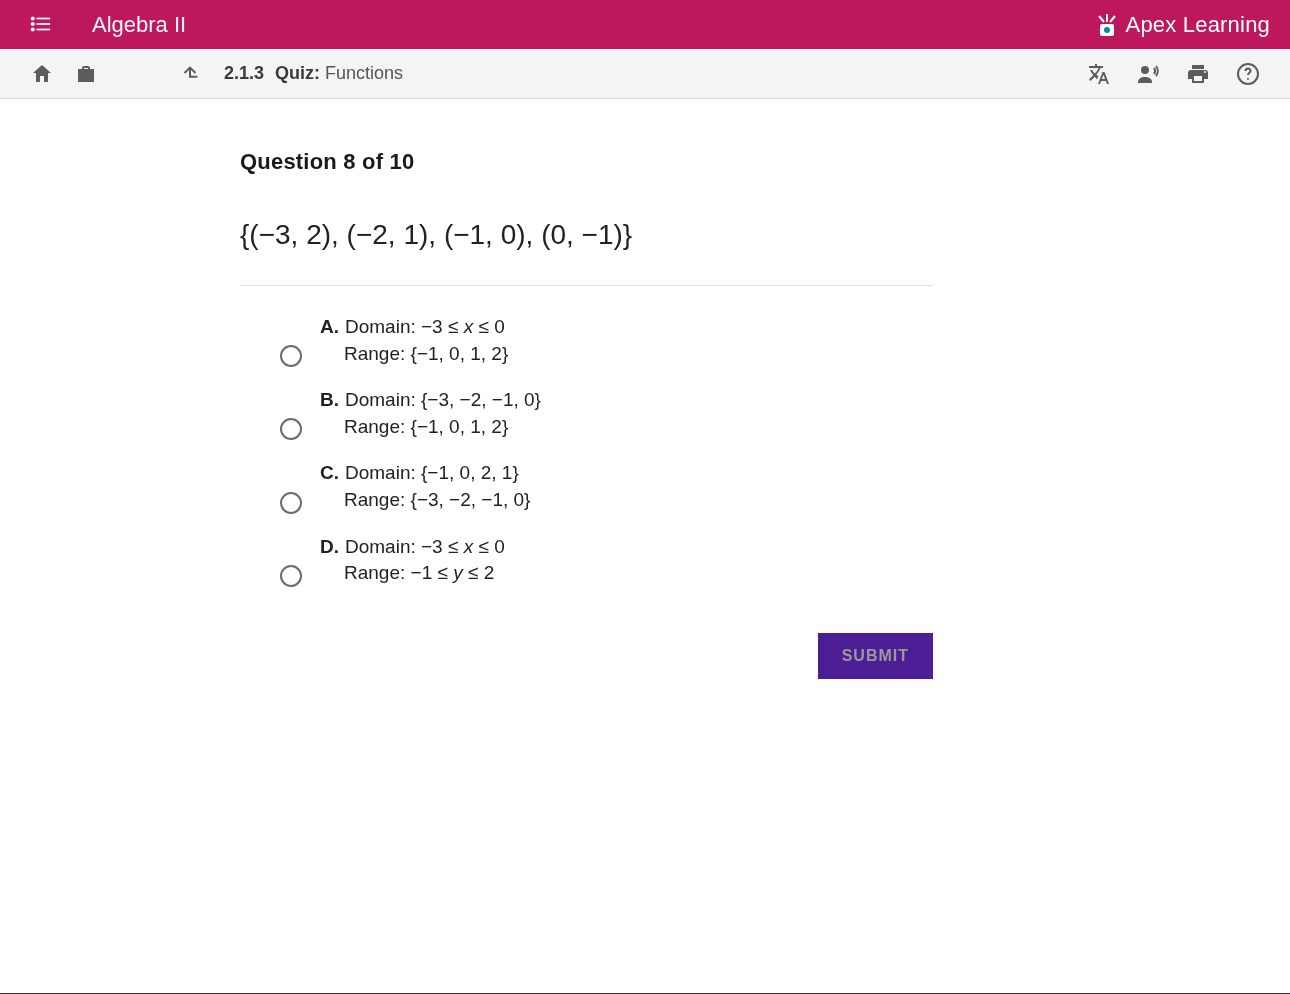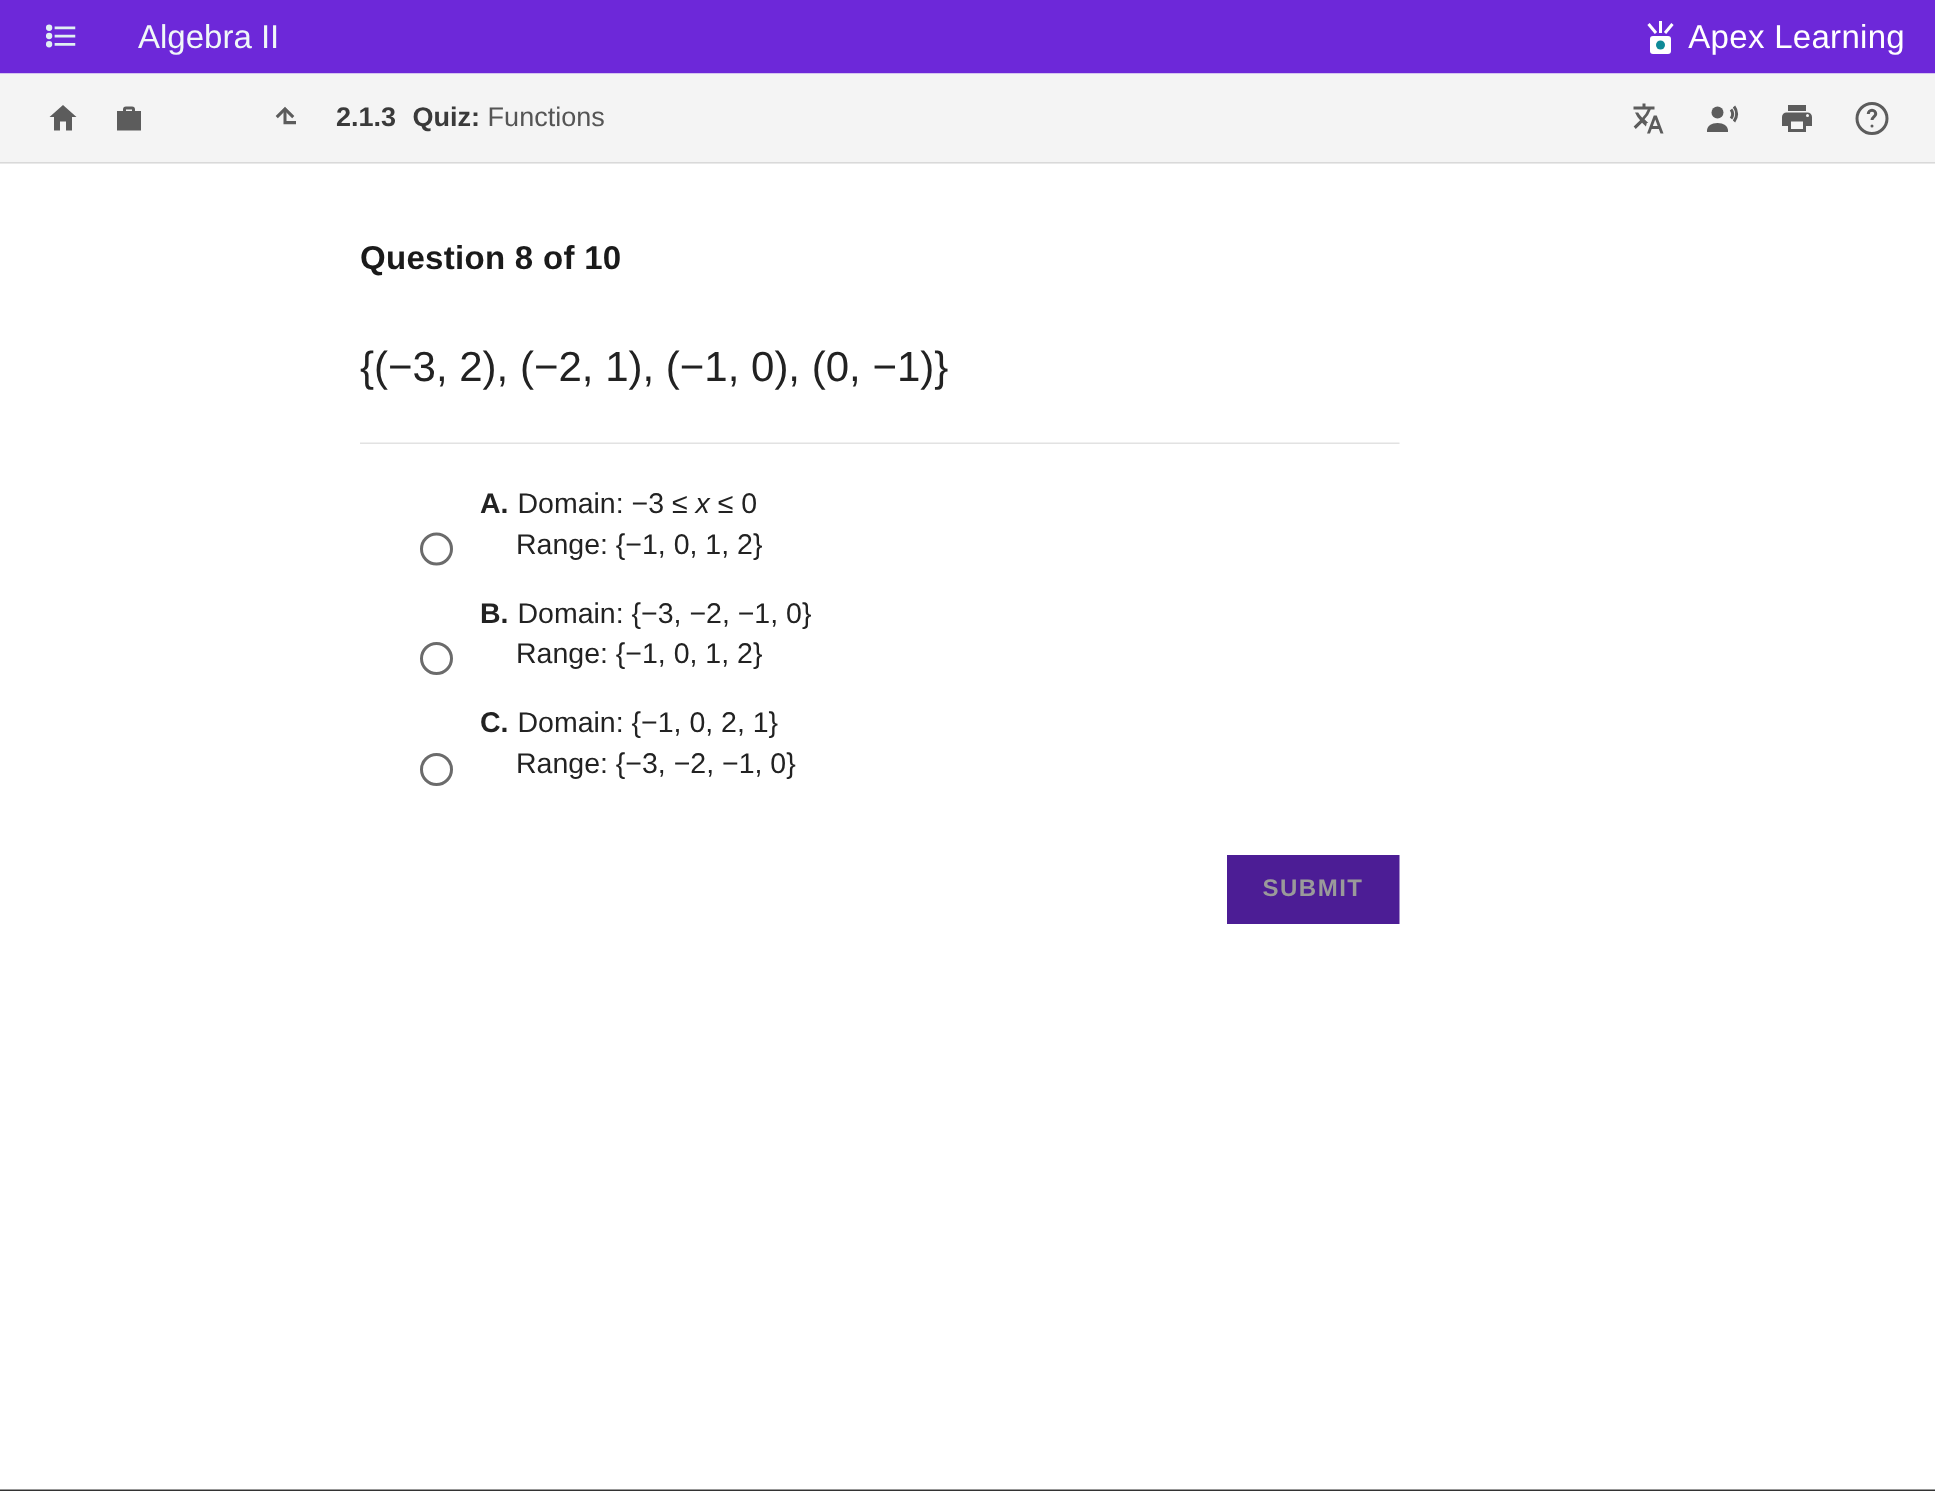--- a/index.html
+++ b/index.html
@@ -5,21 +5,21 @@
   * { box-sizing: border-box; margin: 0; padding: 0; }
   body {
     font-family: "Helvetica Neue", Arial, sans-serif;
     background: #fff;
     width: 1290px;
     height: 994px;
     overflow: hidden;
     border-bottom: 1px solid #333;
   }
   .top-bar {
-    background: #6d28d9;
+    background: #be185d;
     height: 49px;
     display: flex;
     align-items: center;
     padding: 0 20px 0 30px;
     color: #fff;
   }
   .menu-btn {
     width: 24px;
     height: 24px;
     margin-right: 38px;
@@ -42,21 +42,21 @@
     font-size: 22px;
     font-weight: 500;
     color: #fff;
     letter-spacing: 0.2px;
   }
   .brand-icon {
     width: 26px;
     height: 26px;
   }
   .sub-bar {
-    height: 60px;
+    height: 50px;
     background: #f4f4f4;
     border-bottom: 1px solid #d9d9d9;
     display: flex;
     align-items: center;
     padding: 0 30px;
   }
   .sub-bar .ic {
     color: #5c5c5c;
     width: 24px;
     height: 24px;
@@ -253,18 +253,25 @@
         <span class="opt-line2">Range: {−1, 0, 1, 2}</span>
       </span>
     </div>
     <div class="option">
       <span class="radio"></span>
       <span class="opt-body">
         <span class="letter">C.</span><span>Domain: {−1, 0, 2, 1}</span>
         <span class="opt-line2">Range: {−3, −2, −1, 0}</span>
       </span>
     </div>
+    <div class="option">
+      <span class="radio"></span>
+      <span class="opt-body">
+        <span class="letter">D.</span><span>Domain: −3 ≤ <span class="ital">x</span> ≤ 0</span>
+        <span class="opt-line2">Range: −1 ≤ <span class="ital">y</span> ≤ 2</span>
+      </span>
+    </div>
   </div>
 
   <div class="submit-wrap">
     <button class="submit-btn">SUBMIT</button>
   </div>
 </div>
 
 </body></html>

